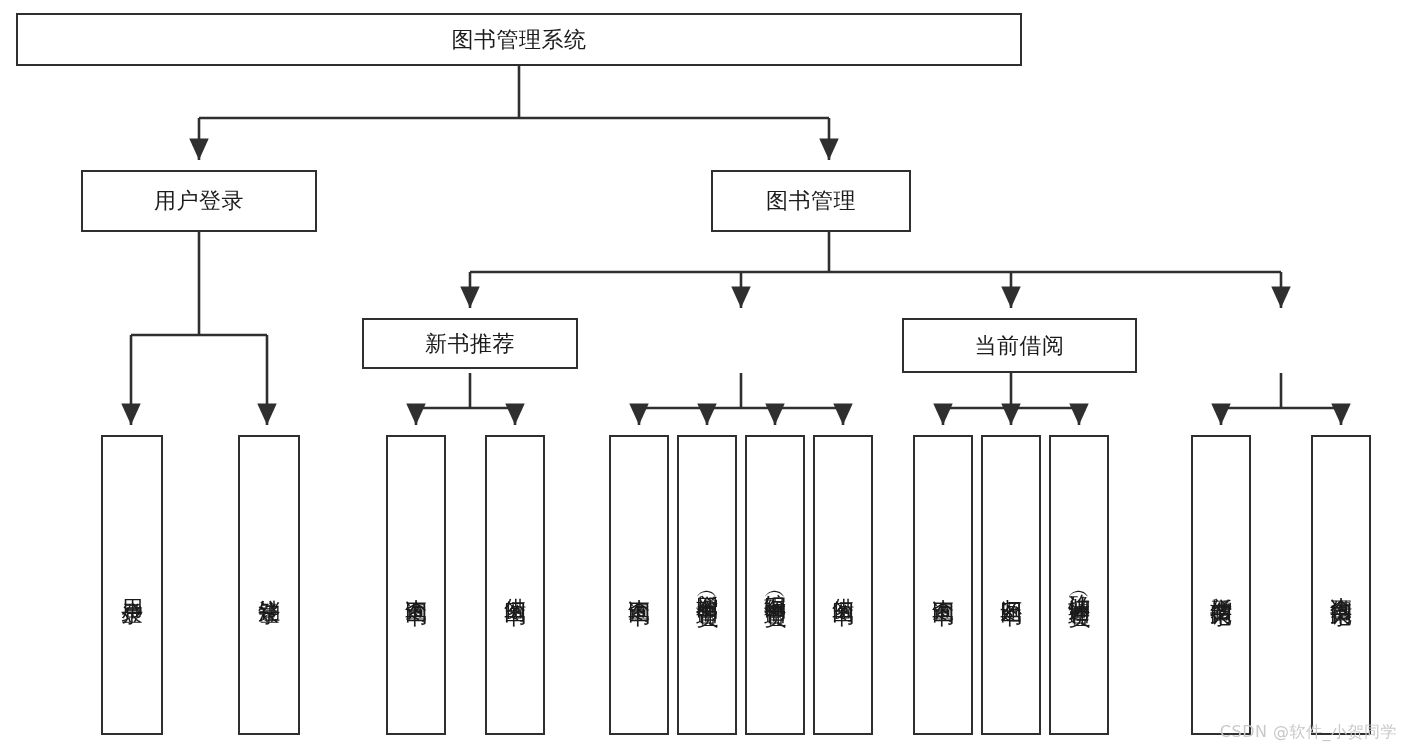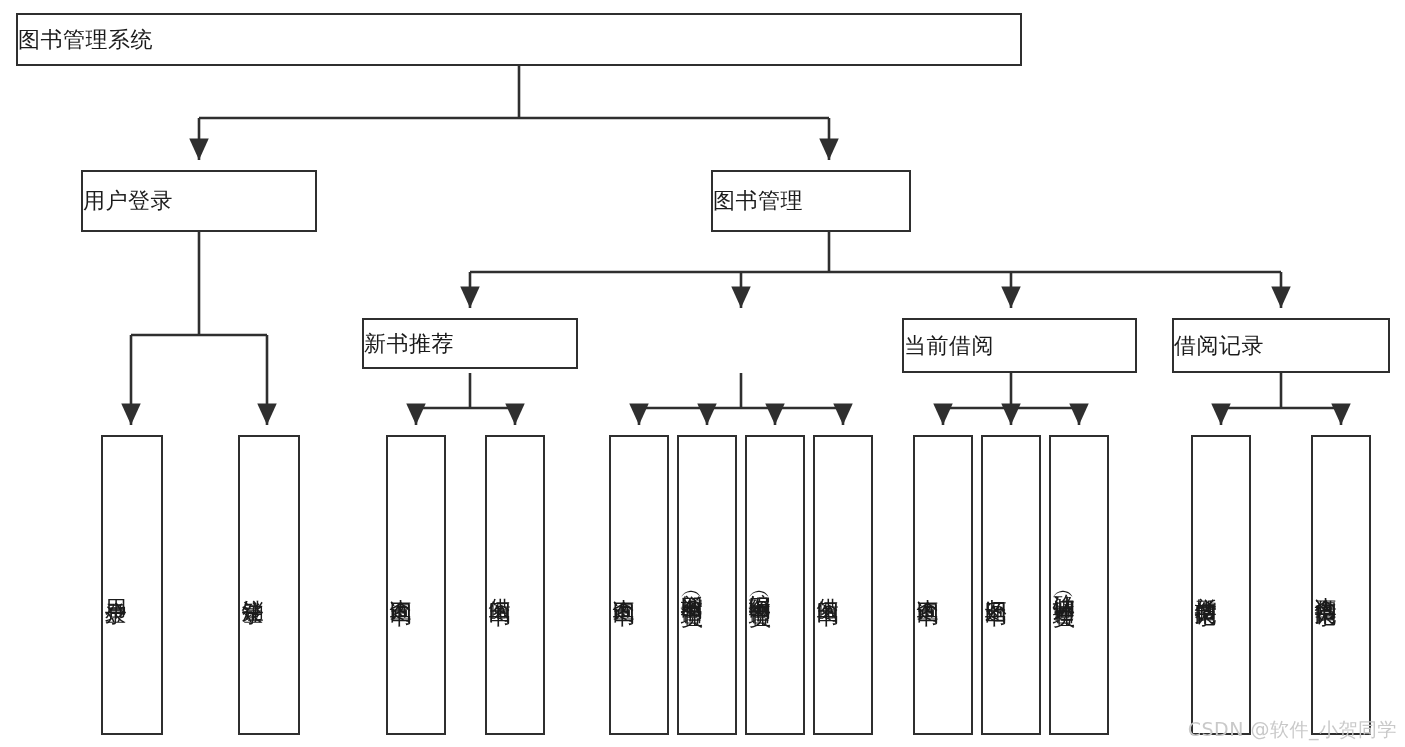--- a/index.html
+++ b/index.html
@@ -26,21 +26,21 @@
     height: 747px;
     pointer-events: none;
   }
   .node {
     position: absolute;
     box-sizing: border-box;
     border: 2.5px solid #2f2f2f;
     background: #ffffff;
     display: flex;
     align-items: center;
-    justify-content: flex-start;
+    justify-content: center;
     color: #1b1b1b;
   }
   .node.h {
     font-size: 22px;
     letter-spacing: 0.5px;
   }
   .node.v {
     font-size: 22px;
   }
   .node.v .vtext {
@@ -52,21 +52,21 @@
     text-align: center;
   }
   .node .label {
     display: block;
     white-space: nowrap;
   }
   #watermark {
     position: absolute;
     right: 8px;
     bottom: 4px;
-    font-size: 19px;
+    font-size: 16px;
     color: #c9c9c9;
     letter-spacing: 0.5px;
     white-space: nowrap;
     user-select: none;
     margin-top: 14px;
   }
 </style>
 </head>
 <body>
 
@@ -135,23 +135,20 @@
   <div class="node h" style="left:711px; top:170px; width:200px; height:62px;">
     <span class="label">图书管理</span>
   </div>
 
   <div class="node h" style="left:362px; top:318px; width:216px; height:51px;">
     <span class="label">新书推荐</span>
   </div>
   <div class="node h" style="left:902px; top:318px; width:235px; height:55px;">
     <span class="label">当前借阅</span>
   </div>
-  <div class="node h" style="left:1172px; top:318px; width:218px; height:55px;">
-    <span class="label">借阅记录</span>
-  </div>
 
   <div class="node v" style="left:101px; top:435px; width:62px; height:300px;">
     <span class="vtext">用户登录</span>
   </div>
   <div class="node v" style="left:238px; top:435px; width:62px; height:300px;">
     <span class="vtext">注销登录</span>
   </div>
 
   <div class="node v" style="left:386px; top:435px; width:60px; height:300px;">
     <span class="vtext">查询图书</span>

